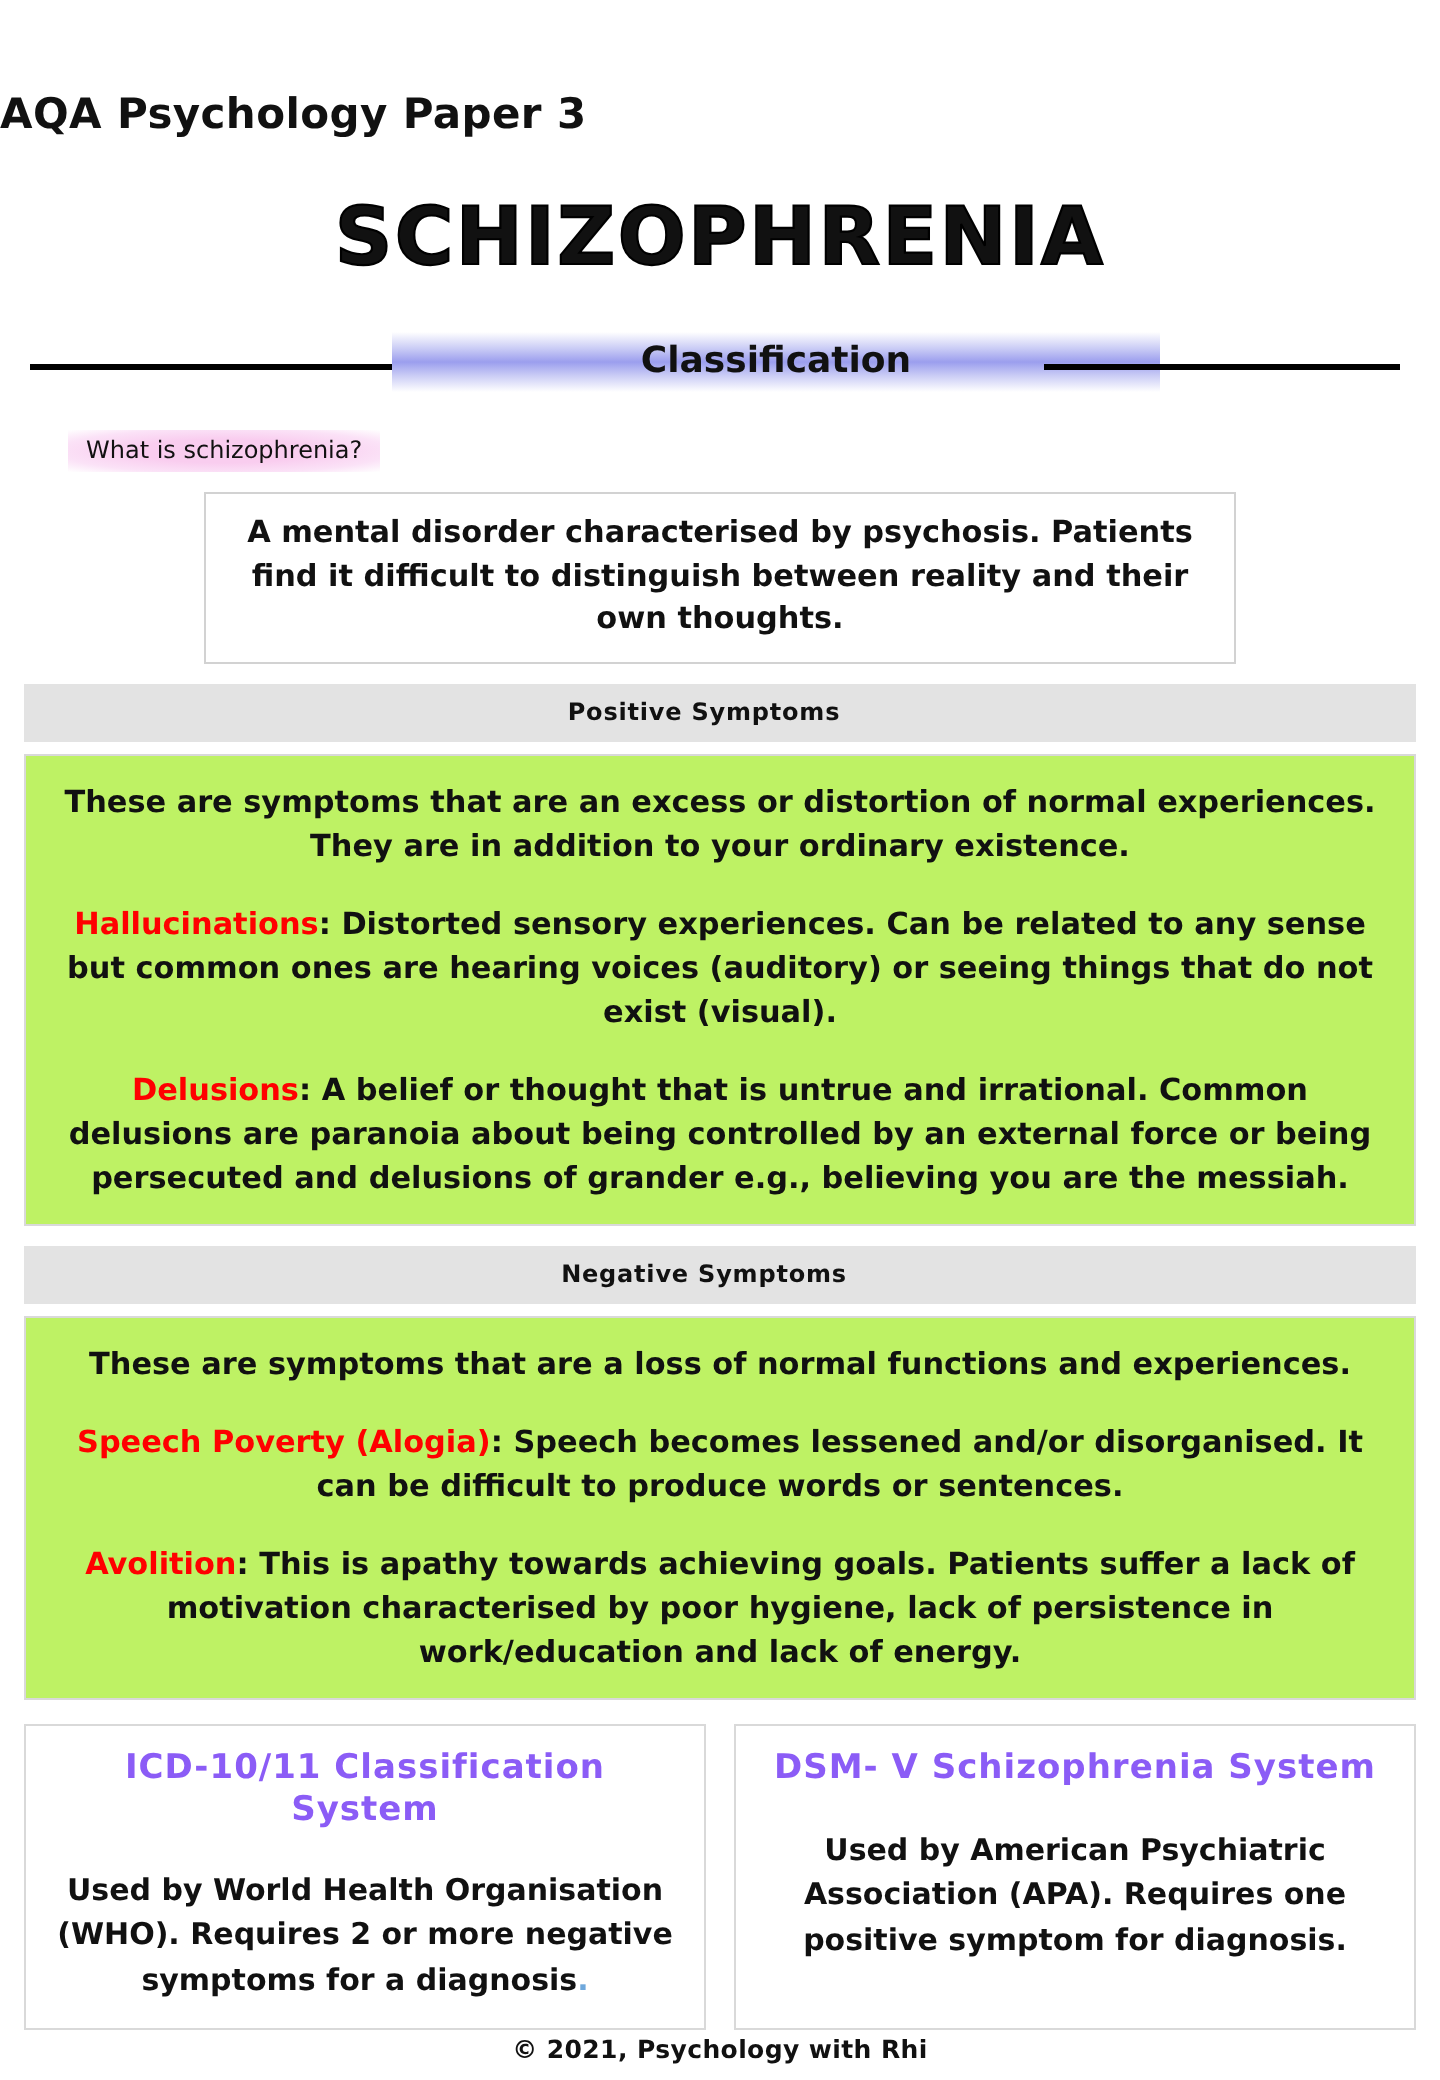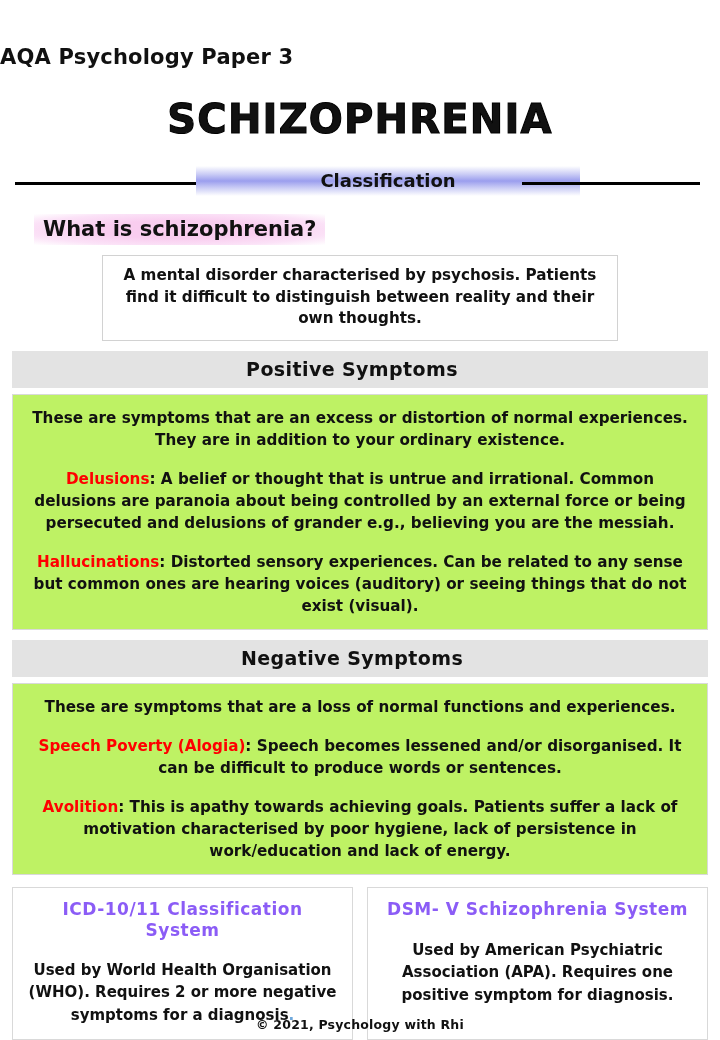--- a/index.html
+++ b/index.html
@@ -81,22 +81,22 @@
                 #ffffff 100%);
   }
 
   
   .question-wrap {
     margin-top: 14px;
     padding-left: 34px;
   }
   .question {
     display: inline-block;
-    font-weight: 700;
-    font-size: 21px;
+    font-weight: 400;
+    font-size: 12px;
     padding: 3px 9px 4px 9px;
     color: #111111;
     background: radial-gradient(ellipse at center, #f9cdef 40%, #fbe2f7 75%, rgba(255,255,255,0) 100%);
   }
 
   
   .def-box {
     margin: 10px auto 0 auto;
     width: 516px;
     box-sizing: border-box;
@@ -108,21 +108,21 @@
     font-size: 15.2px;
     line-height: 1.42;
   }
 
   
   .section-header {
     margin: 10px 12px 0 12px;
     background: #e3e3e3;
     text-align: center;
     font-weight: 700;
-    font-size: 19px;
+    font-size: 12px;
     letter-spacing: 0.4px;
     padding: 7px 16px 8px 0;
   }
 
   
   .content-box {
     margin: 6px 12px 0 12px;
     border: 1.3px solid #d9d9d9;
     background: #bef264;
     box-sizing: border-box;
@@ -201,22 +201,22 @@
 
   <div class="question-wrap">
     <span class="question">What is schizophrenia?</span>
   </div>
 
   <div class="def-box">A mental disorder characterised by psychosis. Patients find it difficult to distinguish between reality and their own thoughts.</div>
 
   <div class="section-header">Positive Symptoms</div>
   <div class="content-box">
     <p>These are symptoms that are an excess or distortion of normal experiences. They are in addition to your ordinary existence.</p>
+    <p><span class="term">Hallucinations</span><span>: </span><span>Distorted sensory experiences. Can be related to any sense but common ones are hearing voices (auditory) or seeing things that do not exist (visual).</span></p>
     <p><span class="term">Delusions</span><span>: </span><span>A belief or thought that is untrue and irrational. Common delusions are paranoia about being controlled by an external force or being persecuted and delusions of grander e.g., believing you are the messiah.</span></p>
-    <p><span class="term">Hallucinations</span><span>: </span><span>Distorted sensory experiences. Can be related to any sense but common ones are hearing voices (auditory) or seeing things that do not exist (visual).</span></p>
   </div>
 
   <div class="section-header">Negative Symptoms</div>
   <div class="content-box">
     <p>These are symptoms that are a loss of normal functions and experiences.</p>
     <p><span class="term">Speech Poverty (Alogia)</span><span>: </span><span>Speech becomes lessened and/or disorganised. It can be difficult to produce words or sentences.</span></p>
     <p><span class="term">Avolition</span><span>: </span><span>This is apathy towards achieving goals. Patients suffer a lack of motivation characterised by poor hygiene, lack of persistence in work/education and lack of energy.</span></p>
   </div>
 
   <div class="cards">

